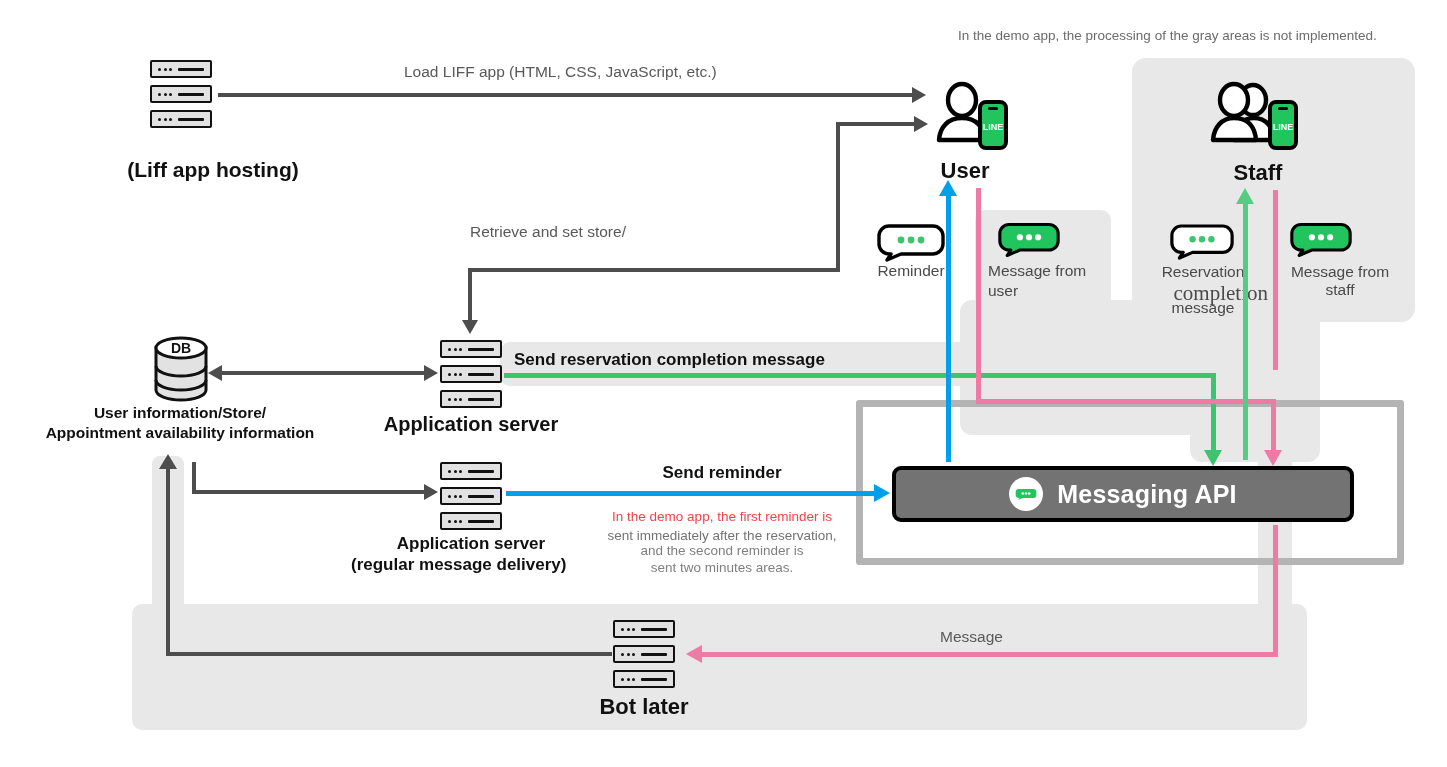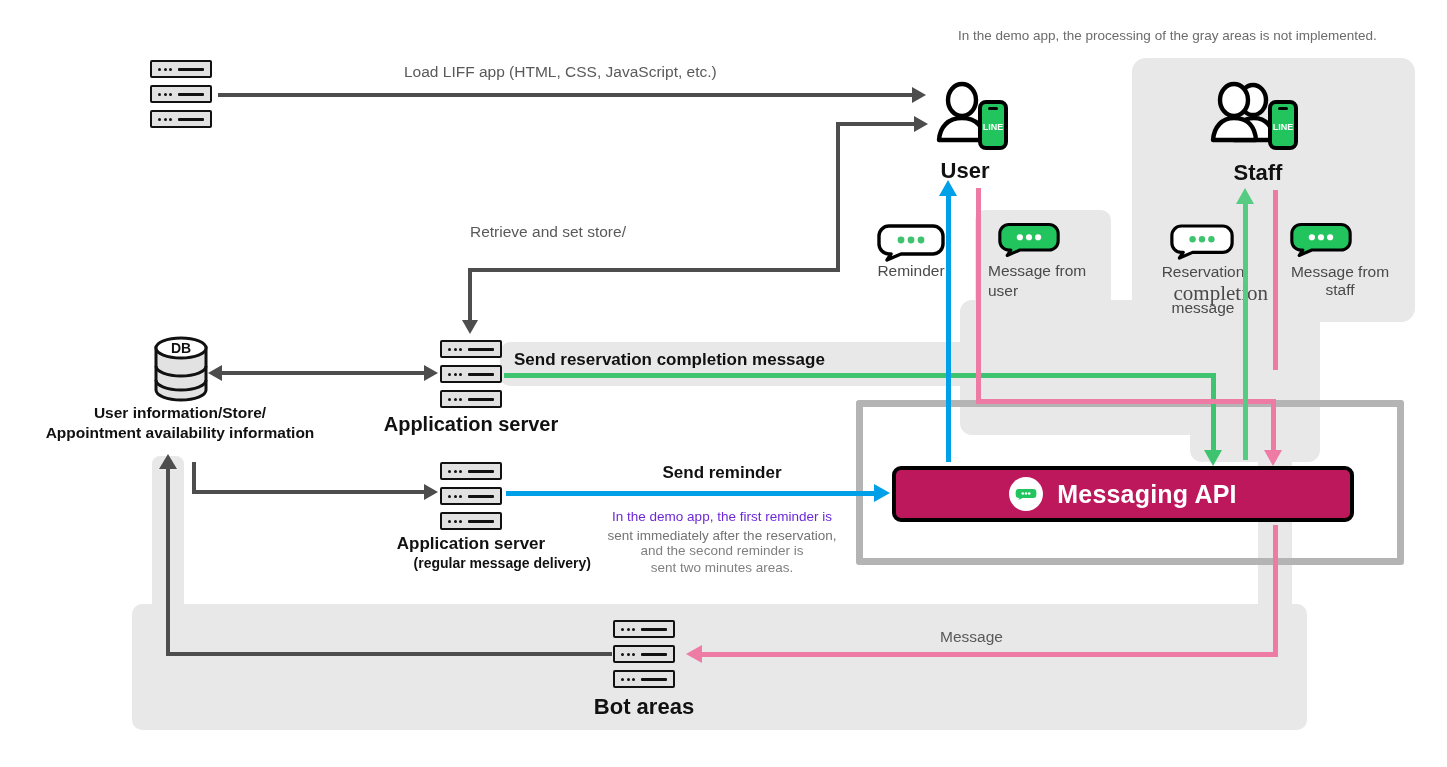--- a/index.html
+++ b/index.html
@@ -28,21 +28,21 @@
   
   .db{position:absolute;width:58px;height:66px;}
 
   
   .actor{position:absolute;}
 
   
   .bub{position:absolute;}
 
   
-  .mapi{position:absolute;background:#be185d;border:4px solid #000;border-radius:9px;display:flex;align-items:center;justify-content:center;gap:14px;box-sizing:border-box;}
+  .mapi{position:absolute;background:#737373;border:4px solid #000;border-radius:9px;display:flex;align-items:center;justify-content:center;gap:14px;box-sizing:border-box;}
   .mapi .mtxt{color:#fff;font-size:25px;font-weight:bold;letter-spacing:.2px;}
   .mapi .mic{width:34px;height:34px;border-radius:50%;background:#fff;display:flex;align-items:center;justify-content:center;}
 
   
   .ln{position:absolute;}
   .h{height:4px;}
   .v{width:4px;}
   .arw{position:absolute;width:0;height:0;}
 </style>
 </head>
@@ -82,20 +82,21 @@
       </div>
     <div class="unit">
         <span class="dots">
           <i></i>
           <i></i>
           <i></i>
         </span>
         <span class="bar"></span>
       </div>
   </div>
+  <div class="lbl bold" style="left:94px;top:157px;width:238px;text-align:center;font-size:21px;">(Liff app hosting)</div>
 
   <div class="db" style="left:152px;top:336px;">
     <svg width="58" height="66" viewBox="0 0 58 66">
       <path d="M4 12 v42 a25 10 0 0 0 50 0 v-42 z" fill="#e2e2e2" stroke="#111" stroke-width="3"></path>
       <ellipse cx="29" cy="12" rx="25" ry="10" fill="#fff" stroke="#111" stroke-width="3"></ellipse>
       <path d="M4 30 a25 10 0 0 0 50 0" fill="none" stroke="#111" stroke-width="3"></path>
       <path d="M4 44 a25 10 0 0 0 50 0" fill="none" stroke="#111" stroke-width="3"></path>
       <text x="29" y="17" font-family="Liberation Sans, sans-serif" font-size="14" font-weight="bold" fill="#111" text-anchor="middle">DB</text>
     </svg>
   </div>
@@ -150,21 +151,21 @@
     <div class="unit">
         <span class="dots">
           <i></i>
           <i></i>
           <i></i>
         </span>
         <span class="bar"></span>
       </div>
   </div>
   <div class="lbl bold" style="left:371px;top:534px;width:200px;text-align:center;font-size:17px;">Application server</div>
-  <div class="lbl bold" style="left:351px;top:555px;width:240px;text-align:right;font-size:14px;">(regular message delivery)</div>
+  <div class="lbl bold" style="left:351px;top:555px;width:240px;text-align:left;font-size:17px;">(regular message delivery)</div>
 
   <div class="server" style="left:613px;top:620px;">
     <div class="unit">
         <span class="dots">
           <i></i>
           <i></i>
           <i></i>
         </span>
         <span class="bar"></span>
       </div>
@@ -178,21 +179,21 @@
       </div>
     <div class="unit">
         <span class="dots">
           <i></i>
           <i></i>
           <i></i>
         </span>
         <span class="bar"></span>
       </div>
   </div>
-  <div class="lbl bold" style="left:544px;top:694px;width:200px;text-align:center;font-size:22px;">Bot areas</div>
+  <div class="lbl bold" style="left:544px;top:694px;width:200px;text-align:center;font-size:22px;">Bot later</div>
 
   <div class="actor" style="left:930px;top:80px;">
     <svg width="78" height="70" viewBox="0 0 78 70">
       <path d="M32 38 C18 38 10 47 9 60 L55 60 C54 47 46 38 32 38 Z" fill="#fff" stroke="#000" stroke-width="4.4" stroke-linejoin="round"></path>
       <ellipse cx="32" cy="20" rx="14" ry="16" fill="#fff" stroke="#000" stroke-width="4.4"></ellipse>
       <rect x="50" y="22" width="26" height="46" rx="6" fill="#21c45d" stroke="#000" stroke-width="4"></rect>
       <rect x="58" y="27" width="10" height="3" rx="1.5" fill="#000"></rect>
       <text x="63" y="50" font-family="Liberation Sans, sans-serif" font-size="9" font-weight="bold" fill="#fff" text-anchor="middle">LINE</text>
     </svg>
   </div>
@@ -285,21 +286,21 @@
   <div class="arw" style="left:1264px;top:450px;border-left:9px solid transparent;border-right:9px solid transparent;border-top:16px solid #ee7ba4;"></div>
 
   <div class="ln v" style="left:1243px;top:198px;height:262px;background:#56cc82;width:5px;"></div>
   <div class="arw" style="left:1236px;top:188px;border-left:9px solid transparent;border-right:9px solid transparent;border-bottom:16px solid #56cc82;"></div>
 
   <div class="ln v" style="left:1273px;top:190px;height:180px;background:#ee7ba4;width:5px;"></div>
 
   <div class="lbl bold" style="left:607px;top:463px;width:230px;text-align:center;font-size:17px;">Send reminder</div>
   <div class="ln h" style="left:506px;top:491px;width:372px;background:#00a0e9;height:5px;"></div>
   <div class="arw" style="left:874px;top:484px;border-top:9px solid transparent;border-bottom:9px solid transparent;border-left:16px solid #00a0e9;"></div>
-  <div class="lbl gray" style="left:597px;top:509px;width:250px;text-align:center;font-size:13.5px;color:#6d28d9;">In the demo app, the first reminder is</div>
+  <div class="lbl gray" style="left:597px;top:509px;width:250px;text-align:center;font-size:13.5px;color:#ef4444;">In the demo app, the first reminder is</div>
   <div class="lbl gray" style="left:597px;top:528px;width:250px;text-align:center;font-size:13.5px;color:#737373;">sent immediately after the reservation,</div>
   <div class="lbl gray" style="left:597px;top:543px;width:250px;text-align:center;font-size:13.5px;color:#808080;">and the second reminder is</div>
   <div class="lbl gray" style="left:597px;top:560px;width:250px;text-align:center;font-size:13.5px;color:#808080;">sent two minutes areas.</div>
 
   <div class="mapi" style="left:892px;top:466px;width:462px;height:56px;">
     <span class="mic">
       <svg width="22" height="17" viewBox="0 0 68 42">
         <path d="M12 4 H56 a10 10 0 0 1 10 10 v8 a10 10 0 0 1 -10 10 H24 L10 38 L14 32 H12 a10 10 0 0 1 -10 -10 v-8 a10 10 0 0 1 10 -10 Z" fill="#21c45d"></path>
         <circle cx="24" cy="18" r="4" fill="#fff"></circle>
           <circle cx="34" cy="18" r="4" fill="#fff"></circle>

